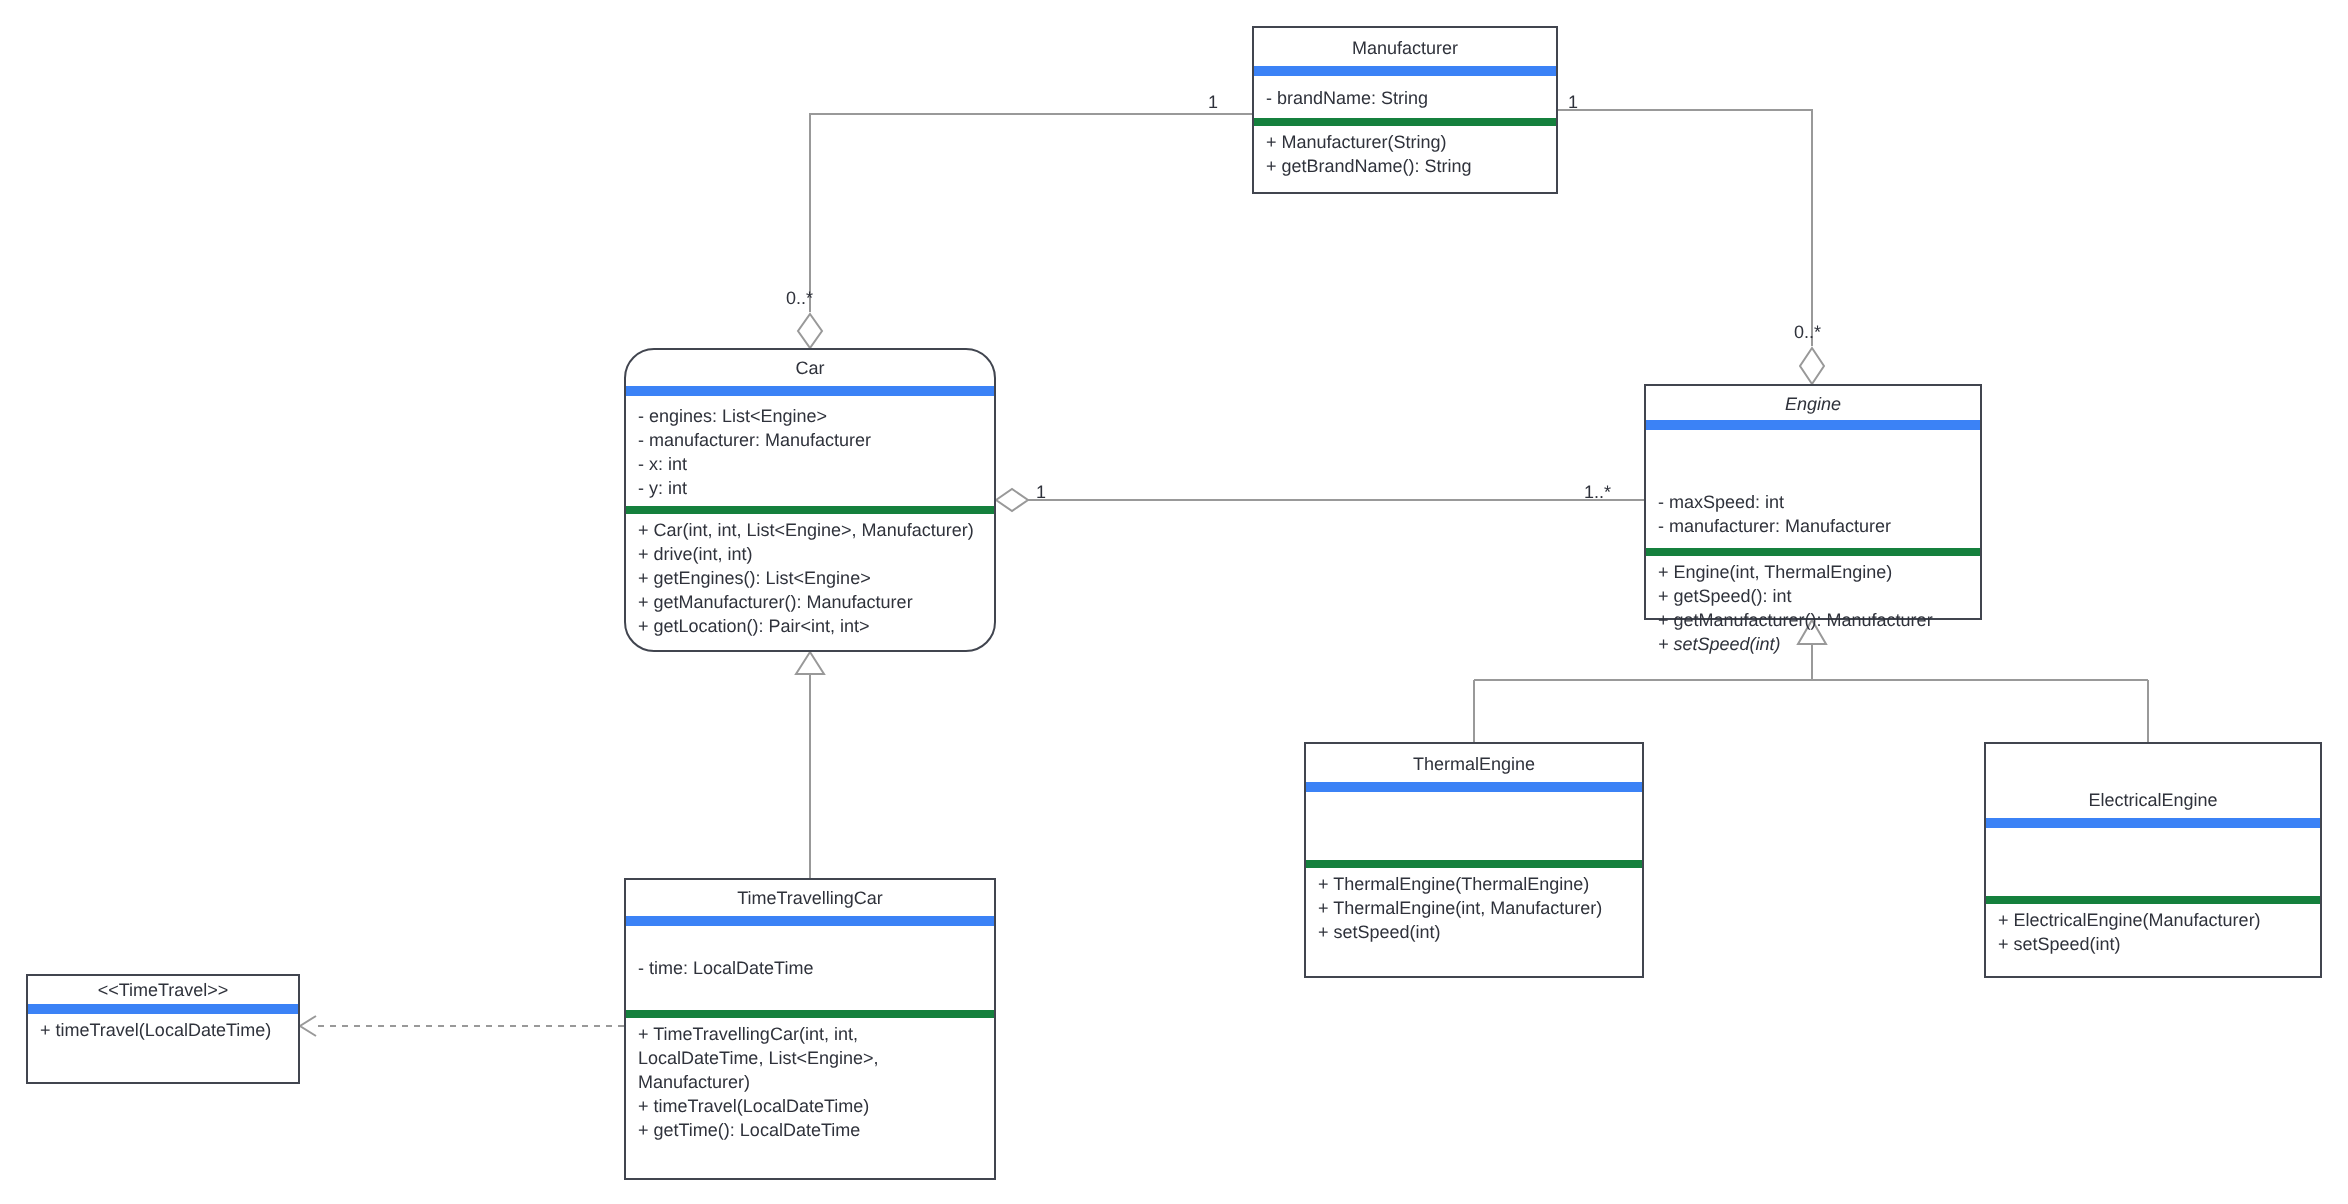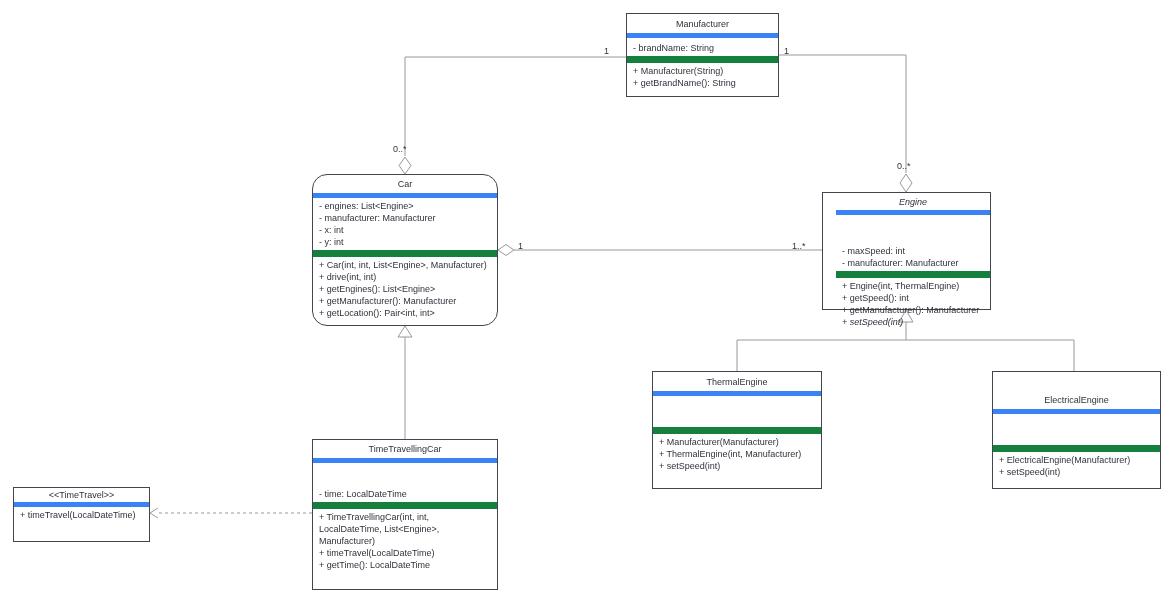--- a/index.html
+++ b/index.html
@@ -11,22 +11,22 @@
   #wires{position:absolute;left:0;top:0;z-index:0;}
   .cls{
     position:absolute;background:#ffffff;border:1px solid #41454f;
     display:flex;flex-direction:column;z-index:1;box-sizing:border-box;
   }
   .cls .t{
     flex:none;display:flex;align-items:center;justify-content:center;
     border-bottom:5px solid #3b82f6;text-align:center;
   }
   .cls .a{
-    flex:none;display:flex;flex-direction:column;justify-content:flex-end;
-    border-bottom:7px solid #15803d;padding:2px 6px;box-sizing:border-box;
+    flex:none;display:flex;flex-direction:column;justify-content:center;
+    border-bottom:4px solid #15803d;padding:2px 6px;box-sizing:border-box;
   }
   .cls .m{
     flex:1;display:flex;flex-direction:column;
     padding:2px 6px;box-sizing:border-box;
   }
   .cls .line{line-height:12px;}
   .it{font-style:italic;}
   .mult{position:absolute;z-index:2;line-height:10px;color:#2f323b;}
 </style>
 </head>
@@ -85,39 +85,39 @@
     </div>
     <div class="m">
       <div class="line">+ Car(int, int, List&lt;Engine&gt;, Manufacturer)</div>
       <div class="line">+ drive(int, int)</div>
       <div class="line">+ getEngines(): List&lt;Engine&gt;</div>
       <div class="line">+ getManufacturer(): Manufacturer</div>
       <div class="line">+ getLocation(): Pair&lt;int, int&gt;</div>
     </div>
   </div>
 
-  <div class="cls" style="left:822px;top:192px;width:169px;height:118px;padding-left:13px;">
+  <div class="cls" style="left:822px;top:192px;width:169px;height:118px;">
     <div class="t it" style="height:17px;">Engine</div>
     <div class="a" style="height:39px;margin-top:24px;">
       <div class="line">- maxSpeed: int</div>
       <div class="line">- manufacturer: Manufacturer</div>
     </div>
     <div class="m">
       <div class="line">+ Engine(int, ThermalEngine)</div>
       <div class="line">+ getSpeed(): int</div>
       <div class="line">+ getManufacturer(): Manufacturer</div>
       <div class="line it">+ setSpeed(int)</div>
     </div>
   </div>
 
   <div class="cls" style="left:652px;top:371px;width:170px;height:118px;">
     <div class="t" style="height:19px;">ThermalEngine</div>
     <div class="a" style="height:38px;"></div>
     <div class="m">
-      <div class="line">+ Manufacturer(Manufacturer)</div>
+      <div class="line">+ ThermalEngine(ThermalEngine)</div>
       <div class="line">+ ThermalEngine(int, Manufacturer)</div>
       <div class="line">+ setSpeed(int)</div>
     </div>
   </div>
 
   <div class="cls" style="left:992px;top:371px;width:169px;height:118px;">
     <div class="t" style="height:19px;margin-top:18px;">ElectricalEngine</div>
     <div class="a" style="height:38px;"></div>
     <div class="m">
       <div class="line">+ ElectricalEngine(Manufacturer)</div>

